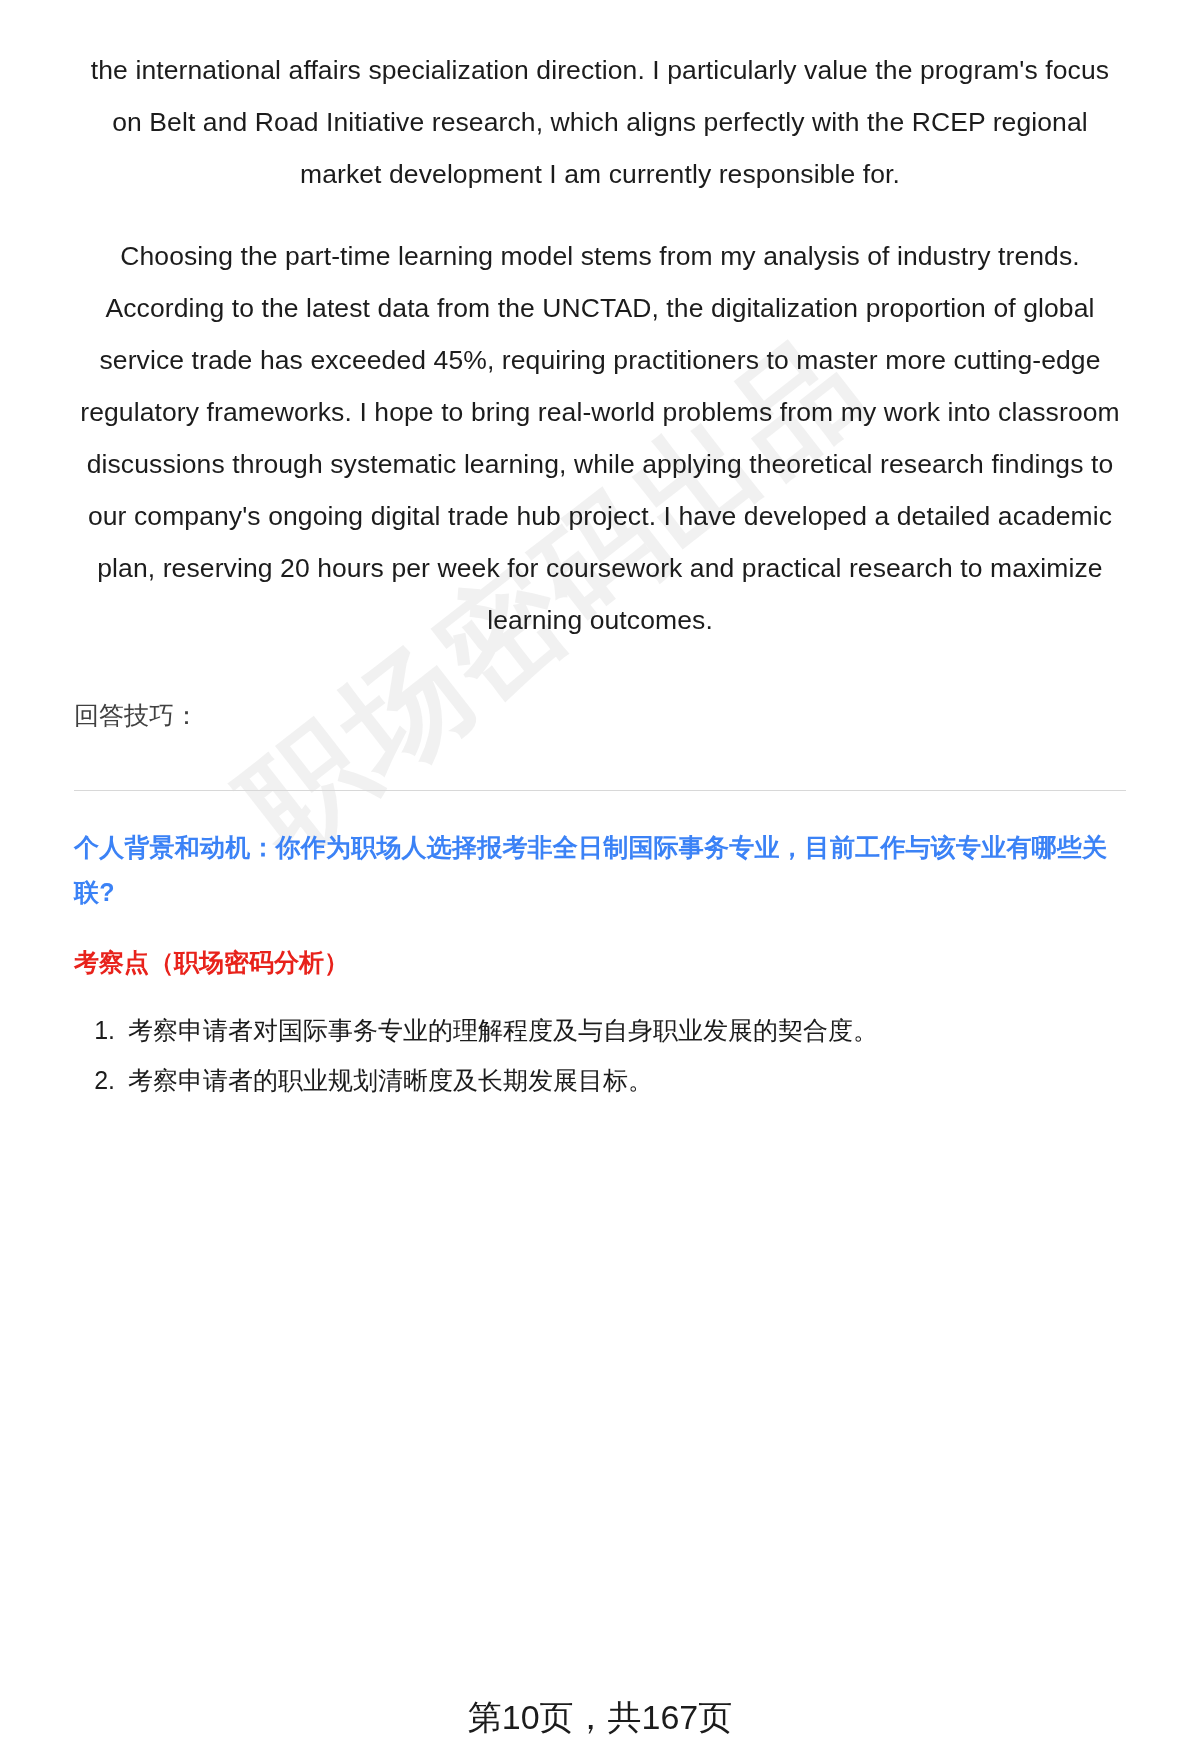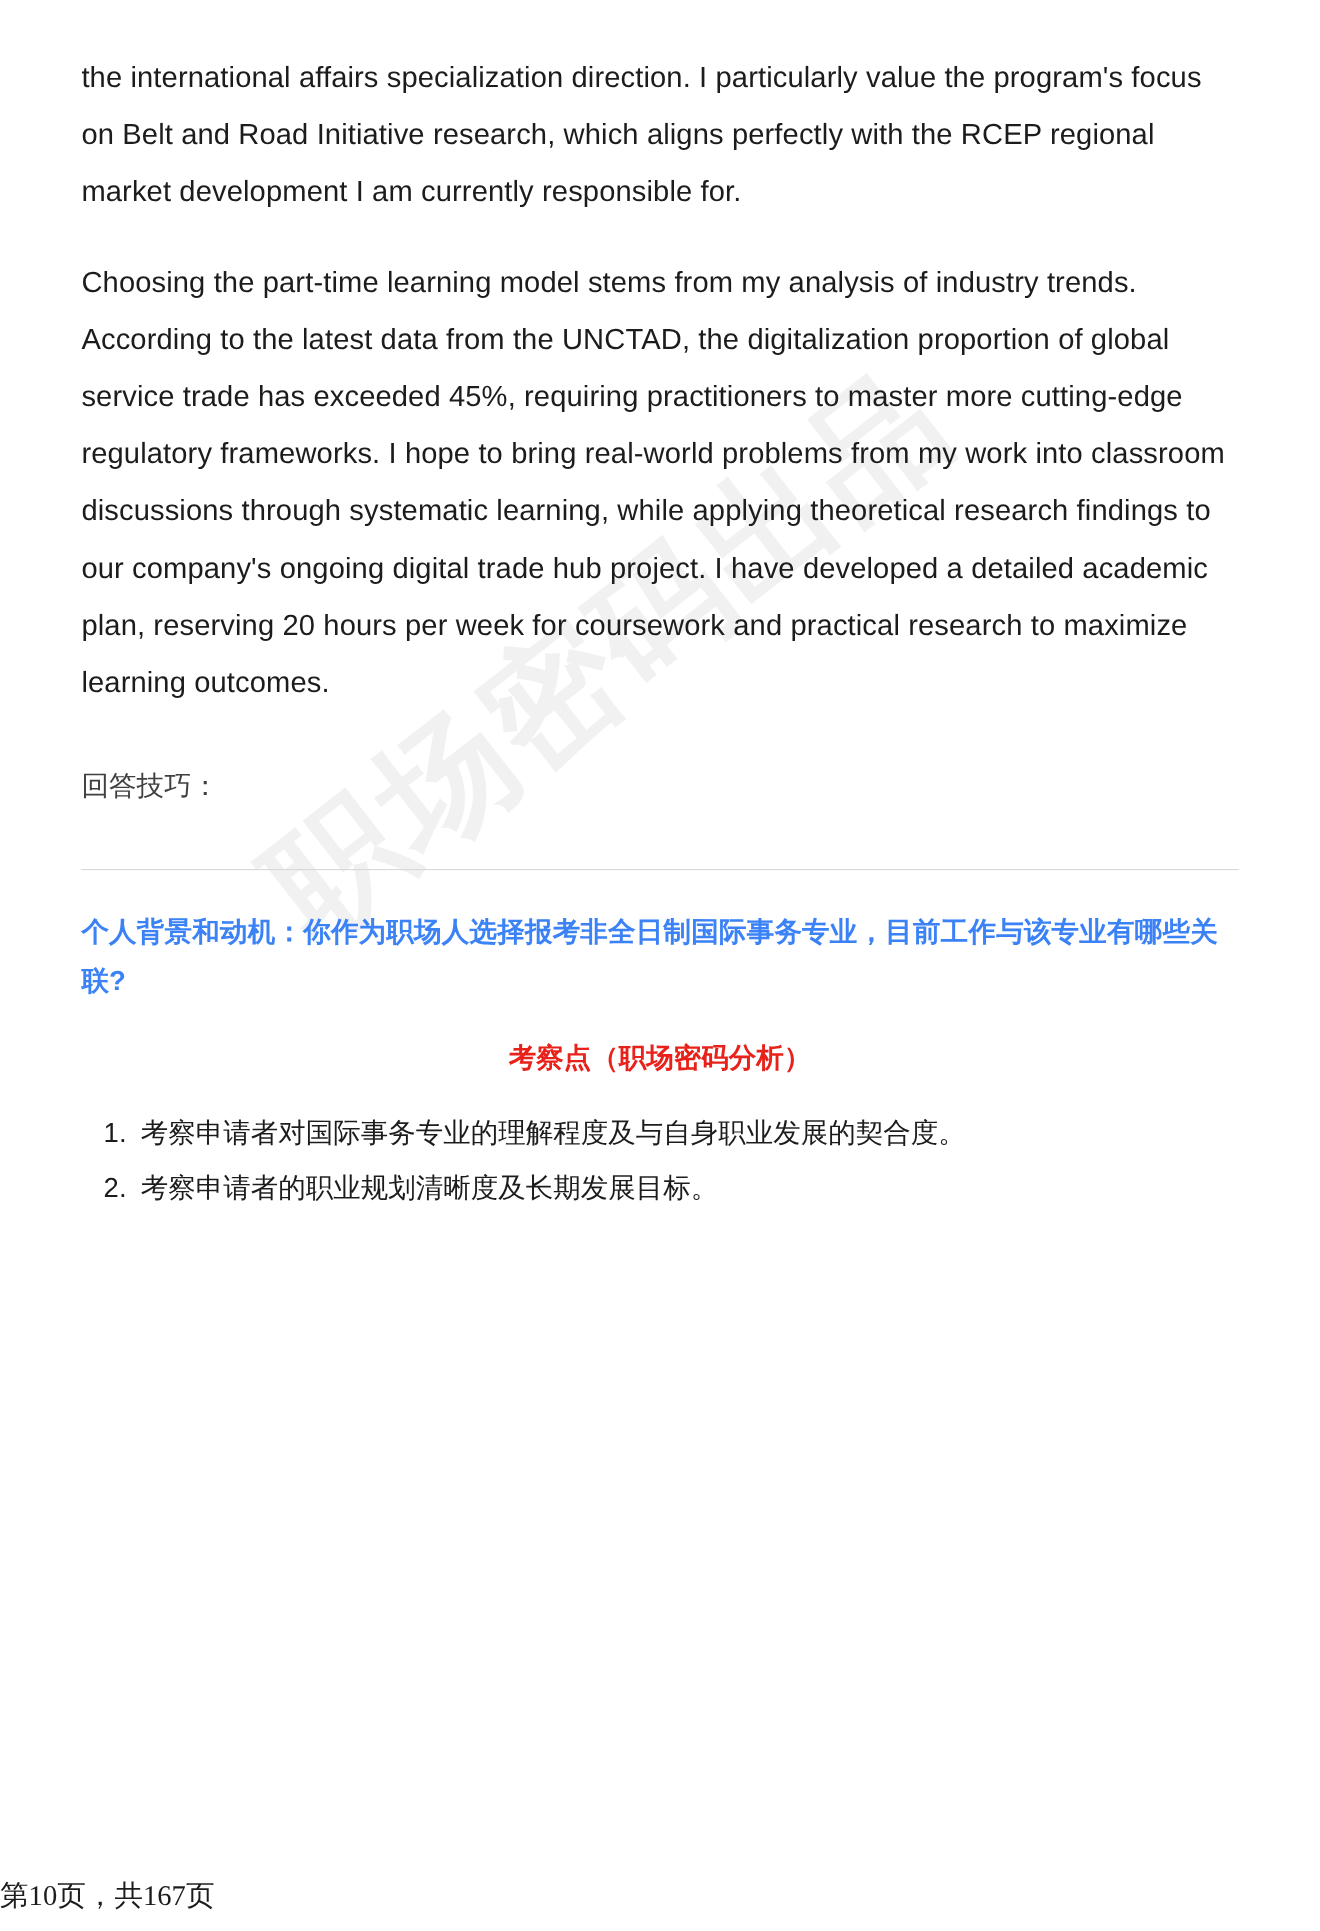--- a/index.html
+++ b/index.html
@@ -48,20 +48,21 @@
   .content {
     position: relative;
     z-index: 10;
   }
   p.en {
     font-size: 26.5px;
     line-height: 52px;
     margin: 0 0 30px 0;
     color: #1c1c1c;
     letter-spacing: 0.1px;
+    text-align: center;
   }
   p.en.last {
     margin-bottom: 46px;
   }
   .cn-label {
     font-size: 25px;
     line-height: 46px;
     margin: 0 0 2px 0;
     color: #404040;
   }
@@ -85,43 +86,41 @@
     line-height: 45px;
     margin: 0 0 26px 0;
     letter-spacing: 0.2px;
   }
   .section-head {
     color: #e8221b;
     font-weight: bold;
     font-size: 25px;
     line-height: 42px;
     margin: 0 0 22px 0;
-    text-align: center;
   }
   ol.points {
     margin: 0;
     padding-left: 48px;
     list-style: decimal;
   }
   ol.points li {
     font-size: 25px;
     line-height: 50px;
     color: #1c1c1c;
     padding-left: 6px;
   }
   .footer {
     position: absolute;
     left: 0;
     bottom: 14px;
     width: 1200px;
-    text-align: left;
-    font-size: 26px;
+    text-align: center;
+    font-size: 34px;
     color: #1c1c1c;
     z-index: 10;
-    font-family: Liberation Serif, serif;
   }
 </style>
 </head>
 <body>
 
 <div class="page">
 
   <div class="watermark">
     <span>职场密码出品</span>
   </div>

